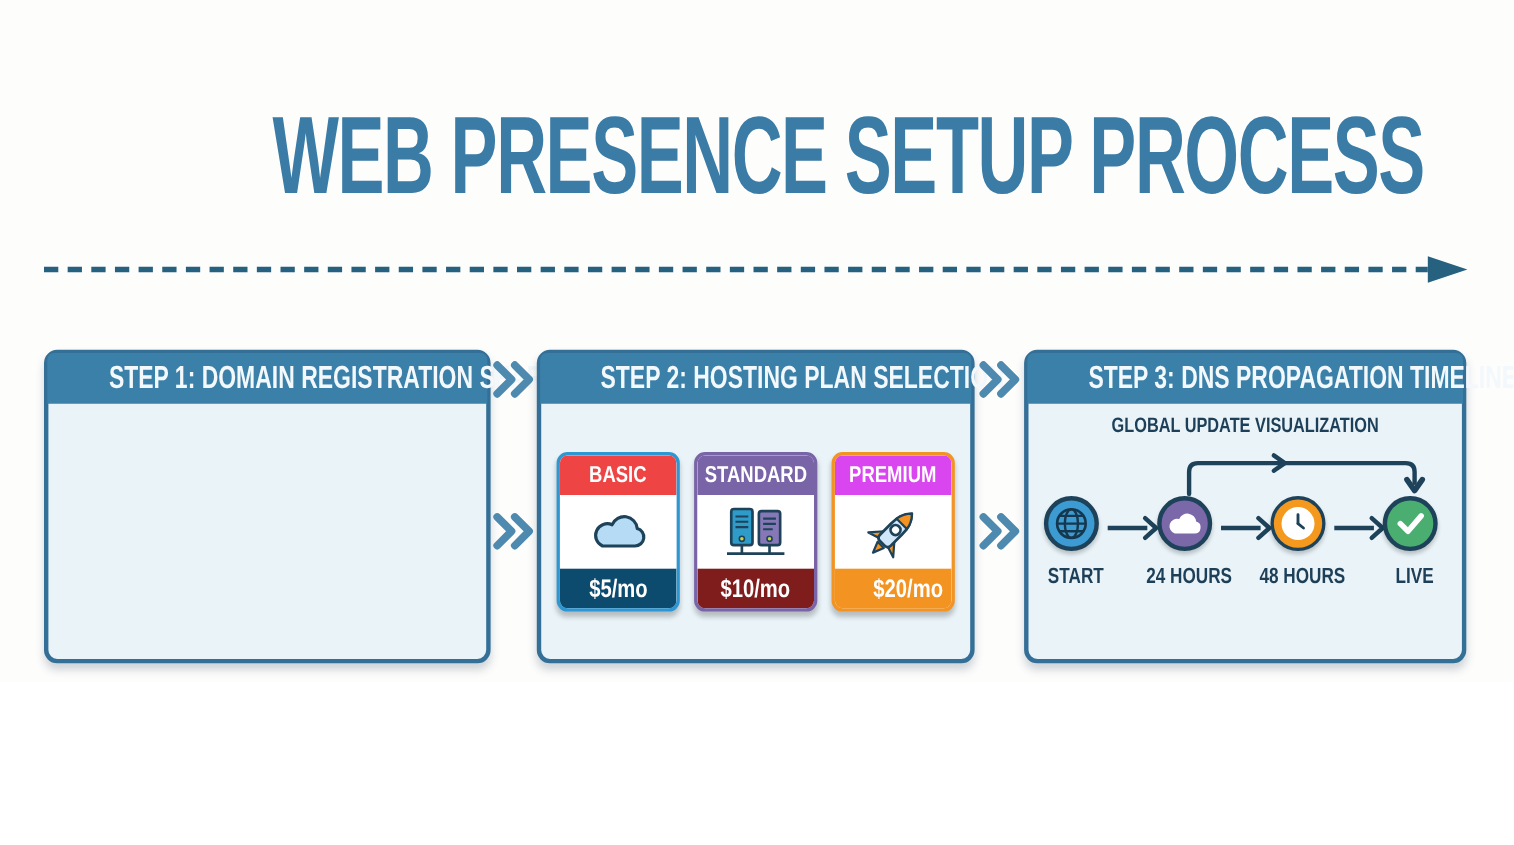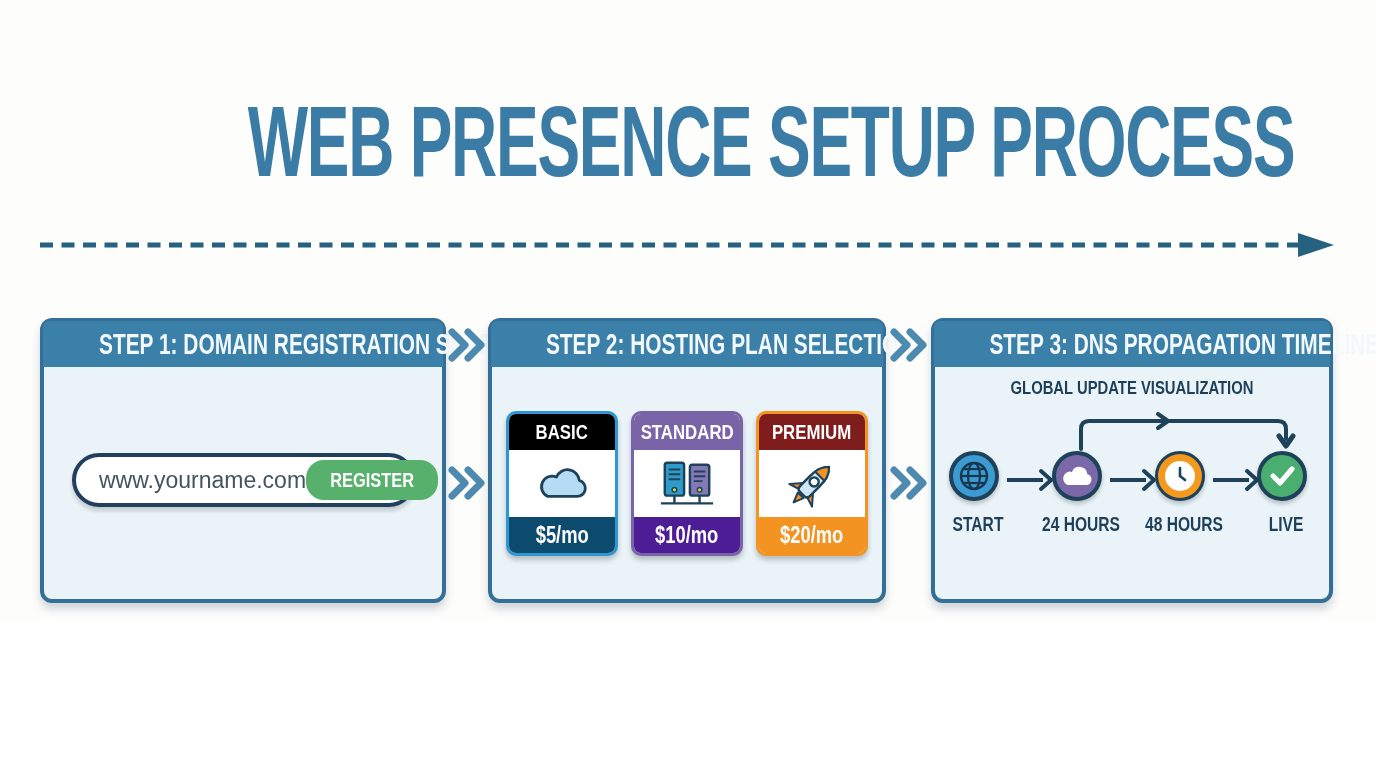--- a/index.html
+++ b/index.html
@@ -81,52 +81,40 @@
 
   <svg class="dash-arrow" width="1310" height="36" viewBox="0 0 1310 36">
     <line x1="4" y1="18" x2="1262" y2="18" stroke="#26617f" stroke-width="5" stroke-dasharray="13 8.5"></line>
     <polygon points="1262,6 1298,18 1262,30" fill="#26617f"></polygon>
   </svg>
 
   <div class="panel" id="panel-1">
     <div class="panel-header">
       <span>STEP 1: DOMAIN REGISTRATION SEARCH</span>
     </div>
-    <div class="panel-body">
-      <div class="search-bar">
-        <svg width="26" height="26" viewBox="0 0 26 26">
-          <circle cx="10" cy="10" r="7.5" fill="none" stroke="#8a9aa5" stroke-width="3"></circle>
-          <line x1="16" y1="16" x2="23" y2="23" stroke="#8a9aa5" stroke-width="3" stroke-linecap="round"></line>
-        </svg>
-        <span class="search-text">www.yourname.com</span>
-        <button class="register-btn">
-          <span>REGISTER</span>
-        </button>
-      </div>
-    </div>
   </div>
 
   <svg class="gap-chevron" style="left:448px; top:328px;" viewBox="0 0 38 34">
     <polyline points="4,4 17,17 4,30" fill="none" stroke="#4e8ab0" stroke-width="7" stroke-linecap="round" stroke-linejoin="round"></polyline>
     <polyline points="20,4 33,17 20,30" fill="none" stroke="#4e8ab0" stroke-width="7" stroke-linecap="round" stroke-linejoin="round"></polyline>
   </svg>
   <svg class="gap-chevron" style="left:448px; top:466px;" viewBox="0 0 38 34">
     <polyline points="4,4 17,17 4,30" fill="none" stroke="#4e8ab0" stroke-width="7" stroke-linecap="round" stroke-linejoin="round"></polyline>
     <polyline points="20,4 33,17 20,30" fill="none" stroke="#4e8ab0" stroke-width="7" stroke-linecap="round" stroke-linejoin="round"></polyline>
   </svg>
 
   <div class="panel" id="panel-2">
     <div class="panel-header">
       <span>STEP 2: HOSTING PLAN SELECTION</span>
     </div>
     <div class="panel-body">
       <div class="cards">
 
         <div class="plan-card" style="border-color: rgb(45, 151, 211);">
-          <div class="plan-head" style="background-color: #000000;">
+          <div class="plan-head" style="background-color: #ef4444;">
             <span>BASIC</span>
           </div>
           <div class="plan-body">
             <svg width="58" height="40" viewBox="0 0 60 42">
               <path d="M15 34 h31 a8.5 8.5 0 0 0 2.2-16.7 a12.5 12.5 0 0 0-24-3.6 A9 9 0 0 0 15 34 Z" fill="#b5dcf4" stroke="#1d4259" stroke-width="3" stroke-linejoin="round"></path>
             </svg>
           </div>
           <div class="plan-foot" style="background-color: #0c4a6e;">
             <span>$5/mo</span>
           </div>
@@ -146,42 +134,42 @@
               <line x1="37" y1="12" x2="49" y2="12" stroke="#1d4259" stroke-width="2"></line>
               <line x1="37" y1="17" x2="49" y2="17" stroke="#1d4259" stroke-width="2"></line>
               <line x1="37" y1="22" x2="46" y2="22" stroke="#1d4259" stroke-width="2"></line>
               <circle cx="17" cy="31" r="2.4" fill="#cdd648" stroke="#1d4259" stroke-width="1.5"></circle>
               <circle cx="43" cy="31" r="2.4" fill="#cdd648" stroke="#1d4259" stroke-width="1.5"></circle>
               <line x1="17" y1="37" x2="17" y2="45" stroke="#1d4259" stroke-width="2.5"></line>
               <line x1="43" y1="37" x2="43" y2="45" stroke="#1d4259" stroke-width="2.5"></line>
               <line x1="3" y1="45" x2="57" y2="45" stroke="#1d4259" stroke-width="2.5"></line>
             </svg>
           </div>
-          <div class="plan-foot" style="background-color: #4c1d95;">
+          <div class="plan-foot" style="background-color: #7f1d1d;">
             <span>$10/mo</span>
           </div>
         </div>
 
         <div class="plan-card" style="border-color: rgb(242, 147, 34);">
-          <div class="plan-head" style="background-color: #7f1d1d;">
+          <div class="plan-head" style="background-color: #d946ef;">
             <span>PREMIUM</span>
           </div>
           <div class="plan-body">
             <svg width="56" height="56" viewBox="0 0 56 56">
               <g transform="rotate(45 28 28)">
                 <path d="M24 44 L28 54 L32 44 Z" fill="#f29322" stroke="#1d4259" stroke-width="2" stroke-linejoin="round"></path>
                 <path d="M21.5 33 L12 44 L21.5 41 Z" fill="#f29322" stroke="#1d4259" stroke-width="2" stroke-linejoin="round"></path>
                 <path d="M34.5 33 L44 44 L34.5 41 Z" fill="#f29322" stroke="#1d4259" stroke-width="2" stroke-linejoin="round"></path>
                 <path d="M28 4 C34 10 35 16 35 24 L35 38 Q35 42 31 42 L25 42 Q21 42 21 38 L21 24 C21 16 22 10 28 4 Z" fill="#cfe7f8" stroke="#1d4259" stroke-width="2.5" stroke-linejoin="round"></path>
                 <path d="M28 4 C32 8 34 12 34.6 17 L21.4 17 C22 12 24 8 28 4 Z" fill="#f29322" stroke="#1d4259" stroke-width="2"></path>
                 <circle cx="28" cy="25" r="4.5" fill="#ffffff" stroke="#1d4259" stroke-width="2.5"></circle>
               </g>
             </svg>
           </div>
-          <div class="plan-foot" style="background-color: rgb(242, 147, 34);">
+          <div class="plan-foot" style="background-color: rgb(242, 147, 34); justify-content: flex-end;">
             <span>$20/mo</span>
           </div>
         </div>
 
       </div>
     </div>
   </div>
 
   <svg class="gap-chevron" style="left:890px; top:328px;" viewBox="0 0 38 34">
     <polyline points="4,4 17,17 4,30" fill="none" stroke="#4e8ab0" stroke-width="7" stroke-linecap="round" stroke-linejoin="round"></polyline>

